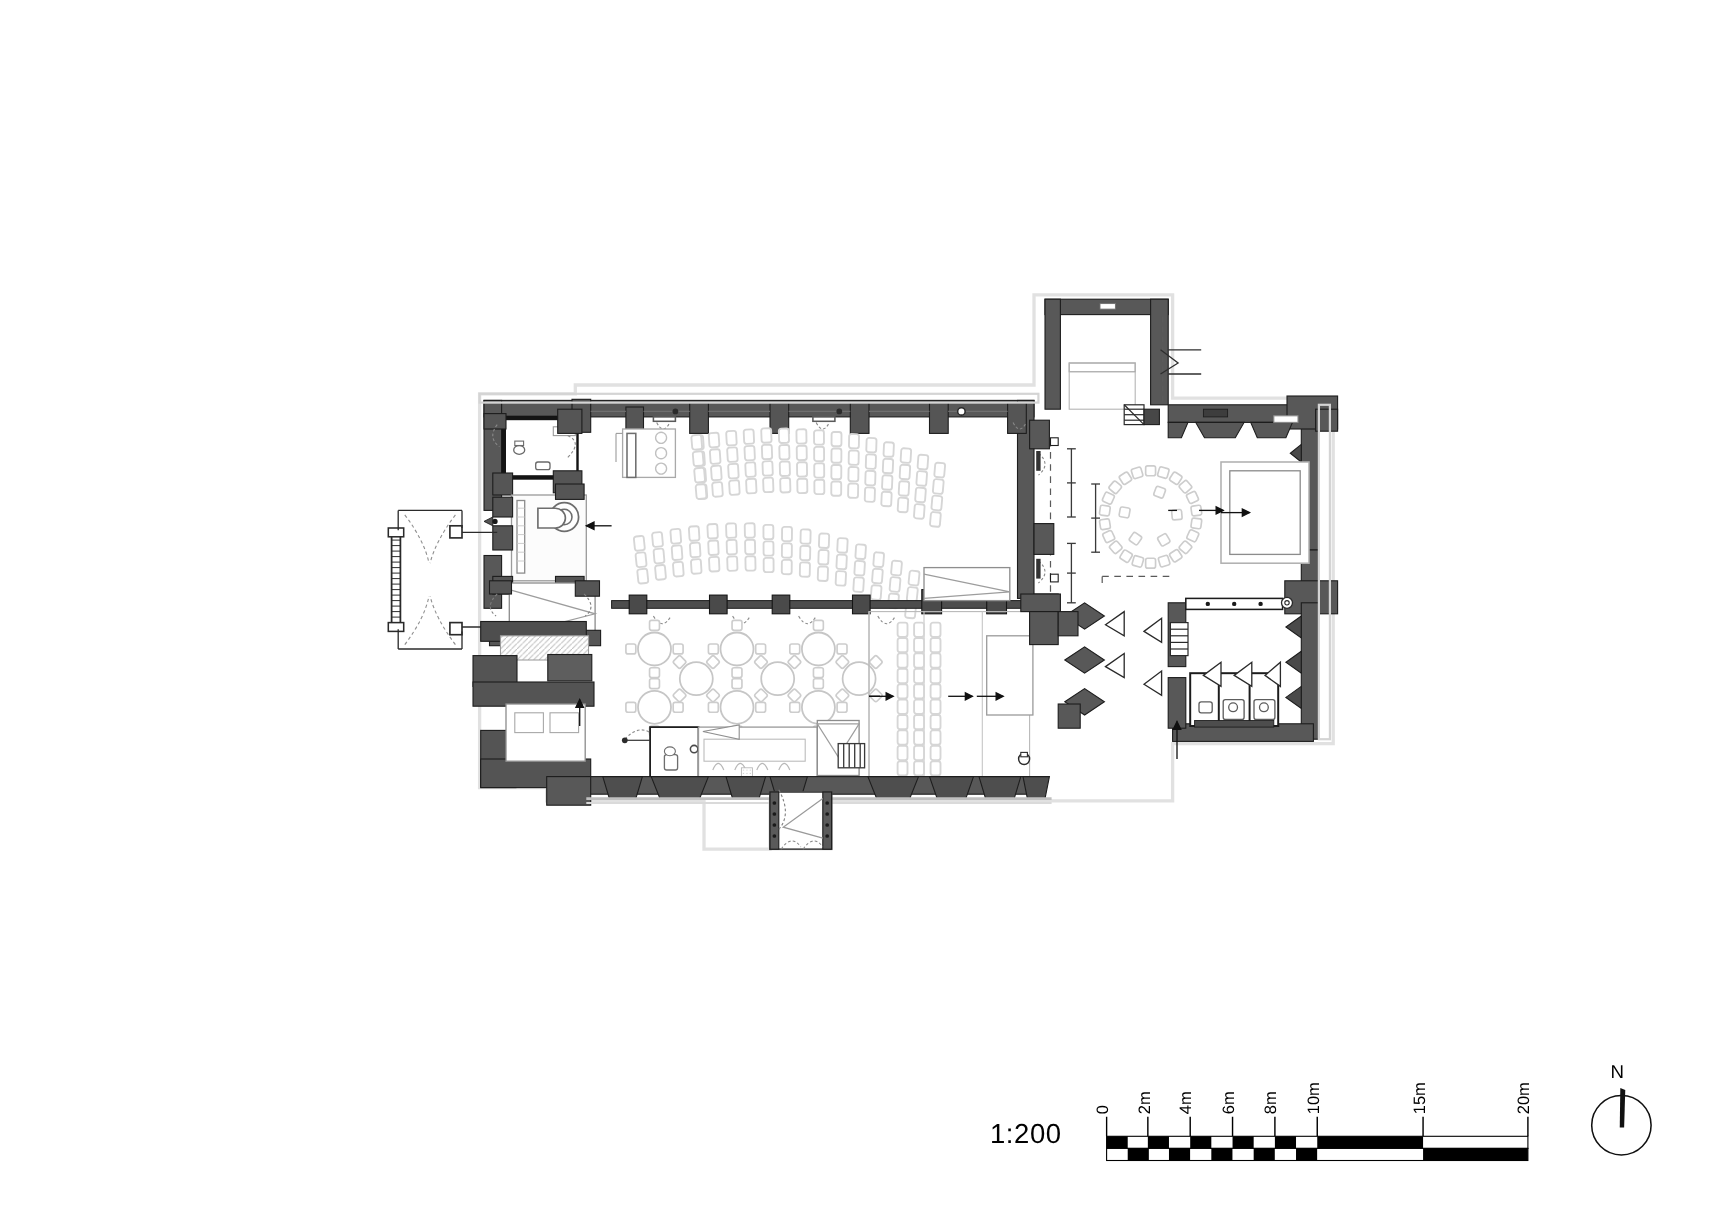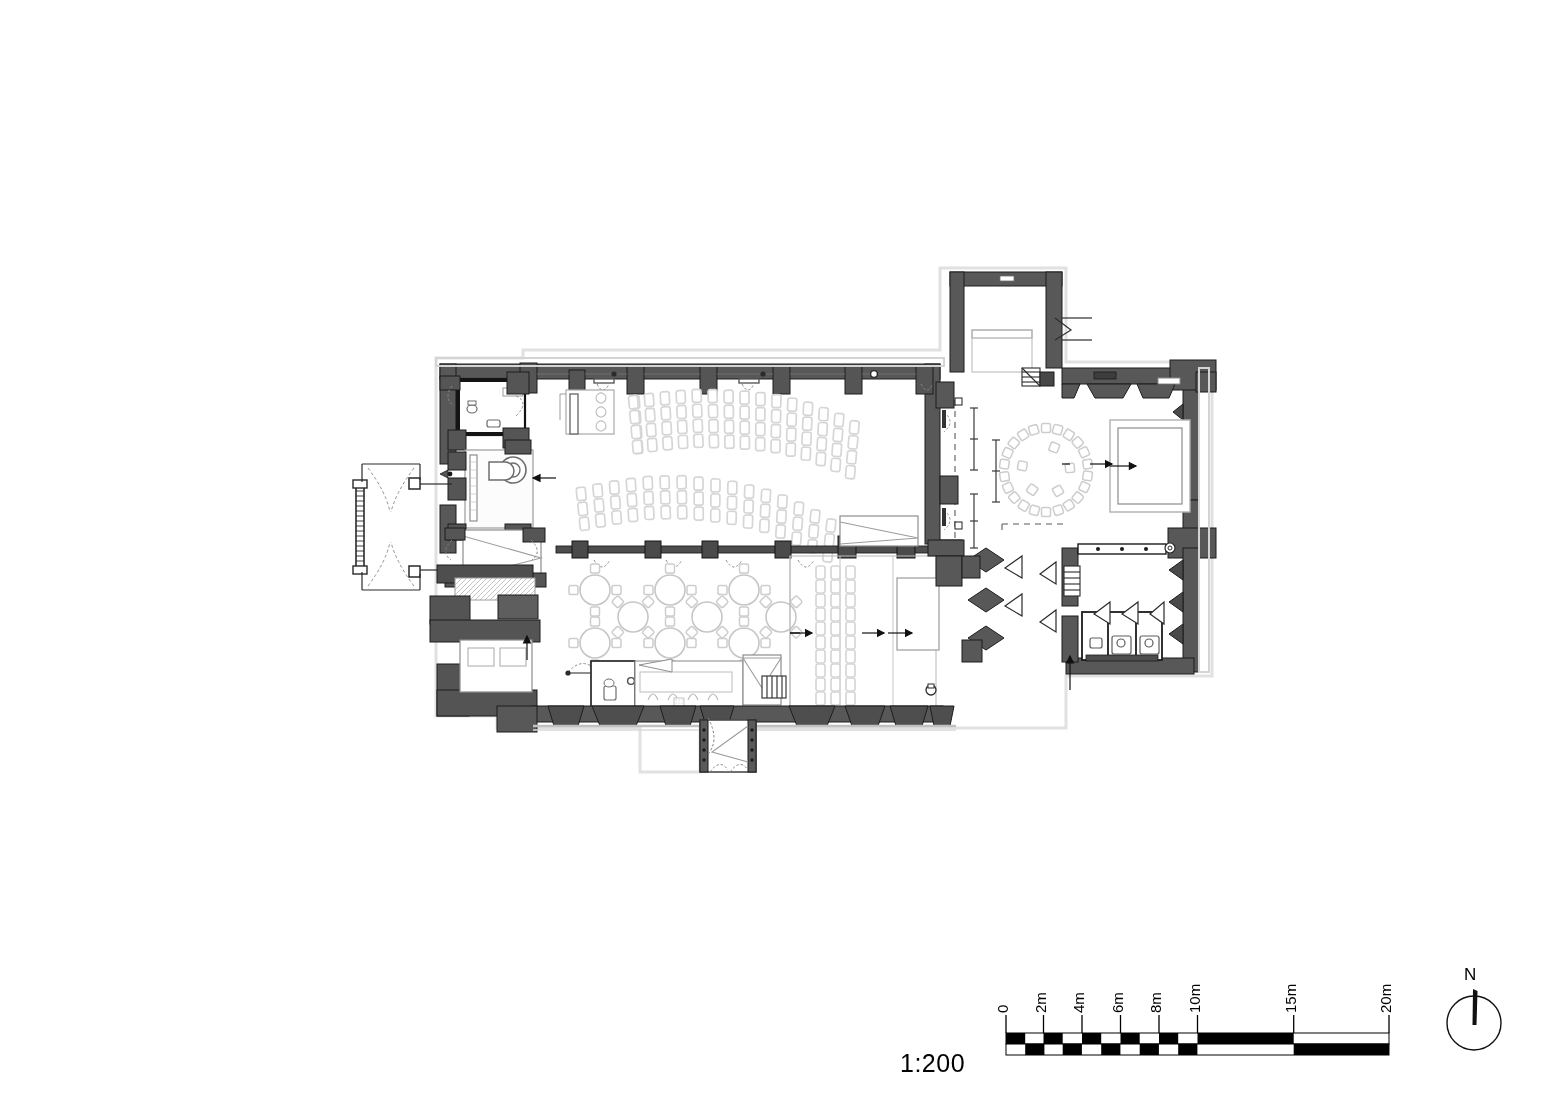--- a/index.html
+++ b/index.html
@@ -4,21 +4,21 @@
 <title>Floor Plan 1:200</title>
 <style>
   html,body{margin:0;padding:0;background:#ffffff;}
   body{width:1556px;height:1100px;position:relative;overflow:hidden;
        font-family:"Liberation Sans", sans-serif;color:#000;}
   #plan-sheet{position:absolute;inset:0;background:#fff;}
   #drawing-area{position:absolute;left:0;top:0;width:1556px;height:1100px;}
   svg{display:block;}
   .scale-wrap{position:absolute;left:900px;top:975px;width:500px;height:80px;}
   #scale-ratio{position:absolute;left:0px;top:42px;font-size:25px;letter-spacing:.5px;
-     font-family:"Liberation Sans", sans-serif;margin-top:32px;}
+     font-family:"Liberation Sans", sans-serif;}
   .bar-box{position:absolute;left:105px;top:40px;width:385px;height:22px;}
   .tick-lbl{position:absolute;bottom:24px;font-size:15px;transform-origin:left bottom;
      transform:rotate(-90deg);white-space:nowrap;font-family:"Liberation Sans", sans-serif;}
   .north-wrap{position:absolute;left:1432px;top:965px;width:90px;height:100px;}
   .north-lbl{position:absolute;left:32px;top:0px;font-size:17px;font-family:"Liberation Sans", sans-serif;}
 </style>
 </head>
 <body>
 
 <div id="plan-sheet">

